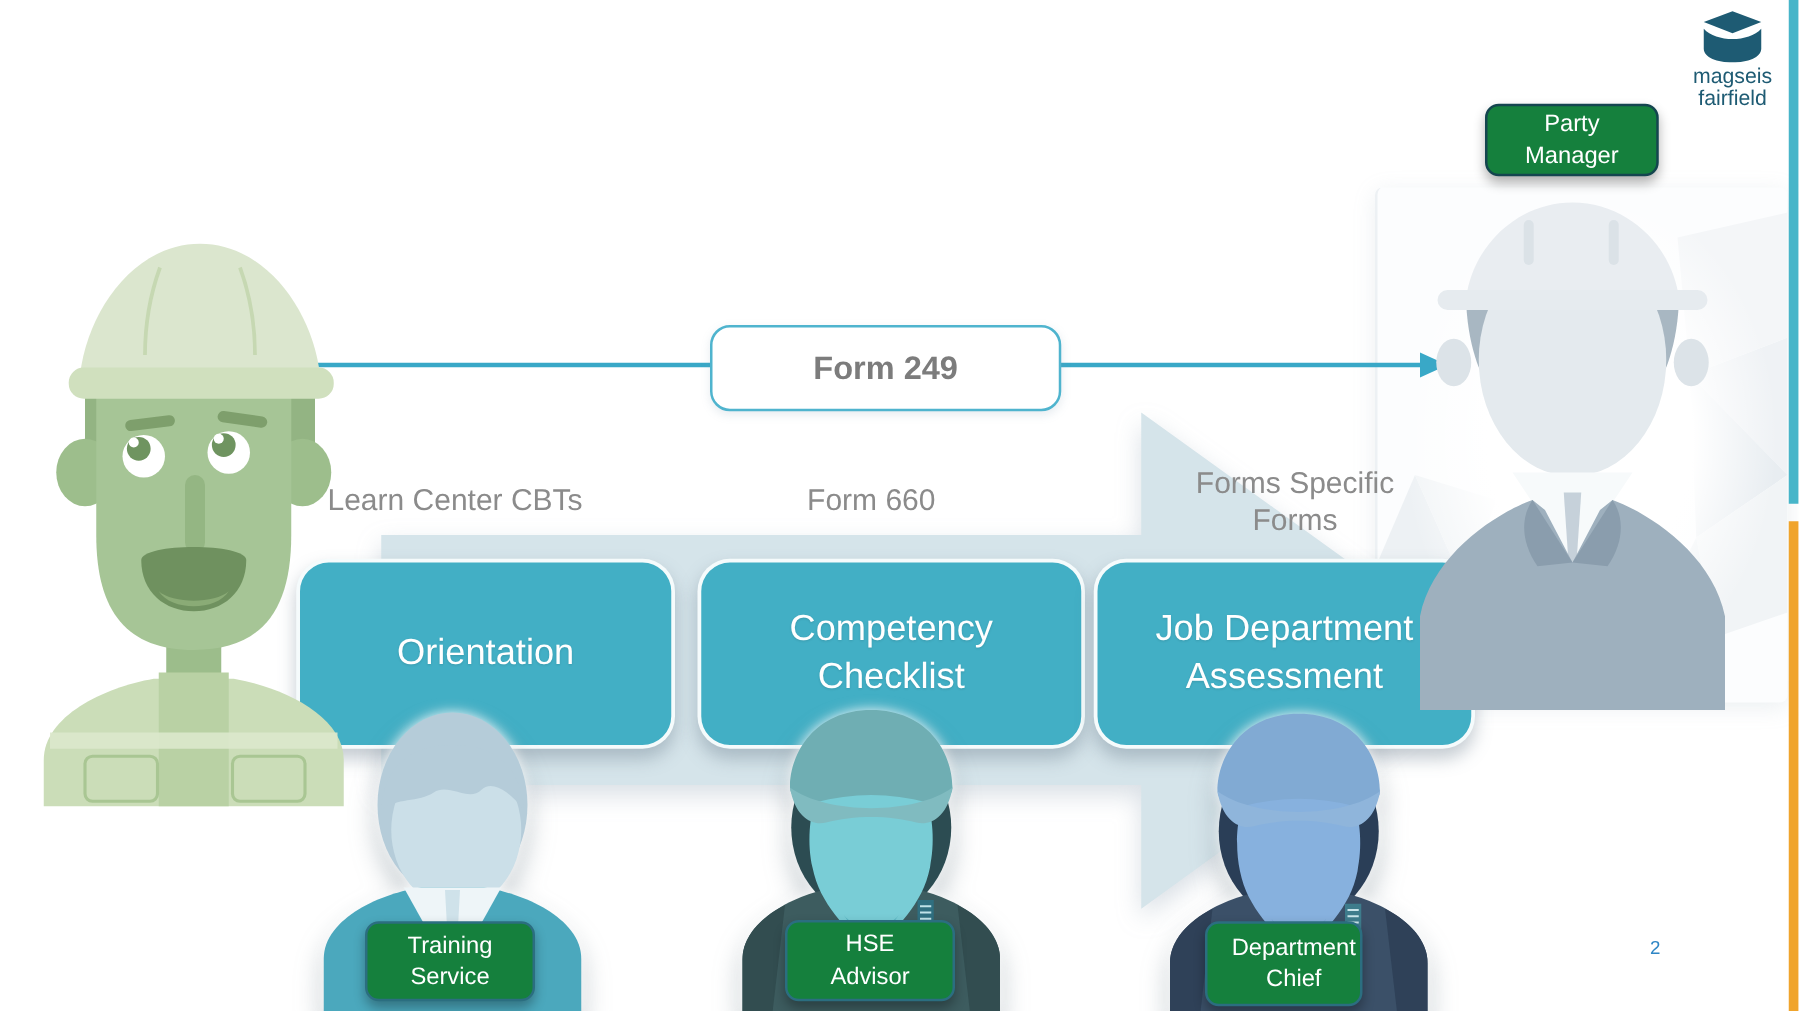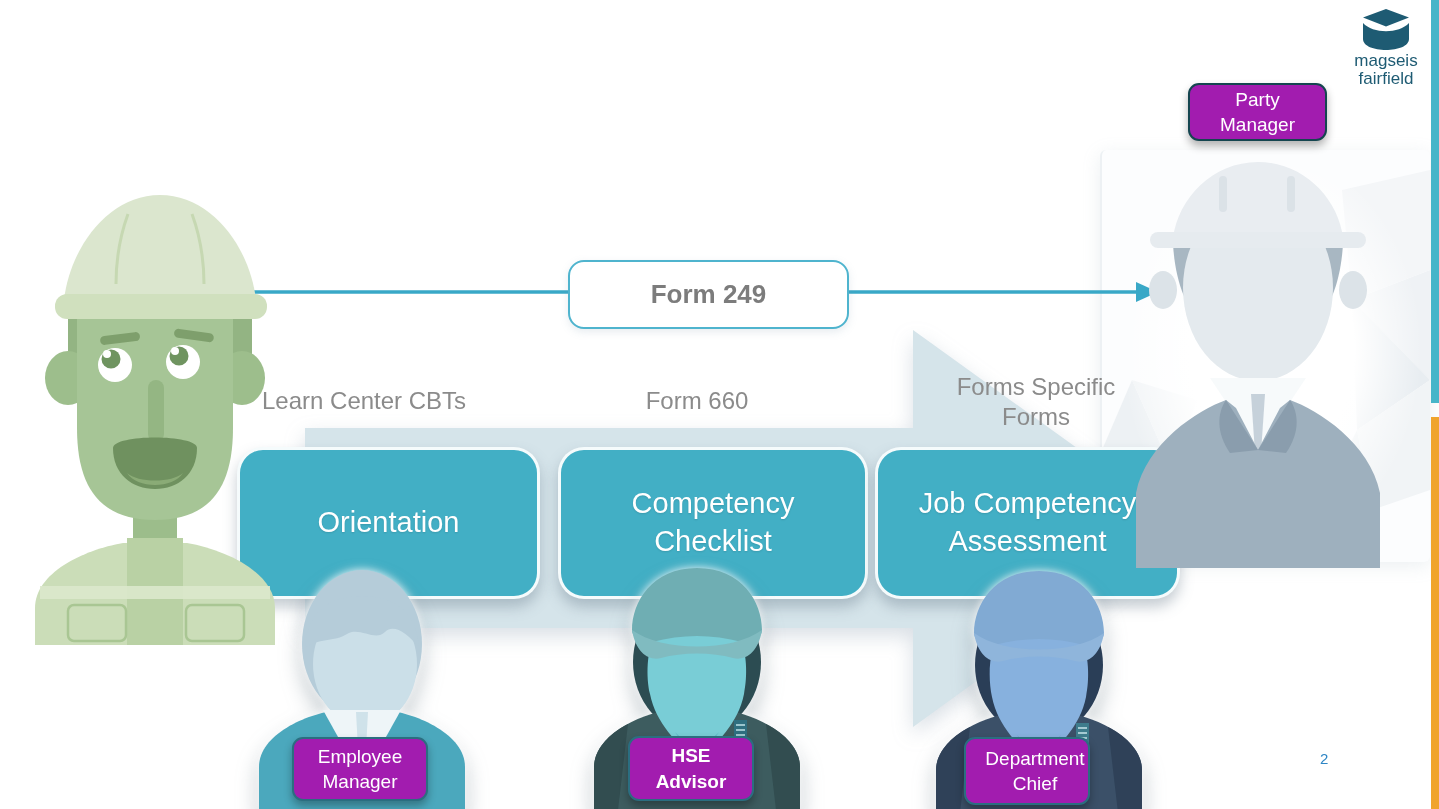--- a/index.html
+++ b/index.html
@@ -46,27 +46,27 @@
   .b3{left:875px;width:305px;}
   .b2 span{max-width:230px;}
   .b3 span{max-width:250px;}
   
   .worker{position:absolute;left:28px;top:188px;}
   .owner{position:absolute;filter:drop-shadow(0 0 5px rgba(255,255,255,.95)) drop-shadow(0 12px 10px rgba(90,110,120,.35));}
   .tm{left:247px;top:562px;}
   .hse{left:582px;top:562px;}
   .dc{left:924px;top:565px;}
   
-  .badge{position:absolute;background:#a21caf;border-radius:11px;display:flex;align-items:center;justify-content:center;
+  .badge{position:absolute;background:#15803d;border-radius:11px;display:flex;align-items:center;justify-content:center;
     box-sizing:border-box;box-shadow:0 5px 9px rgba(0,0,0,.3);}
   .badge span{color:#ffffff;font-size:19px;text-align:center;line-height:1.32;}
   .pm-badge{left:1188px;top:83px;width:139px;height:58px;border:2px solid #14454F;}
   .pm-badge span{max-width:90px;}
   .tm-b{left:292px;top:737px;width:136px;height:64px;border:2px solid #2B6E80;}
-  .hse-b{left:628px;top:736px;width:126px;height:65px;border:2px solid #2B6E80;font-weight:bold;}
+  .hse-b{left:628px;top:736px;width:136px;height:65px;border:2px solid #2B6E80;}
   .hse-b span{max-width:80px;}
   .dc-b{left:964px;top:737px;width:126px;height:68px;border:2px solid #2B6E80;padding-left:16px;}
   
   .edge-teal{position:absolute;right:0;top:0;width:8px;height:403px;background:#47B5C9;}
   .edge-orange{position:absolute;right:0;top:417px;width:8px;height:392px;background:#F0A42C;}
   
   .page-num{position:absolute;left:1320px;top:750px;font-size:15px;color:#2E86C5;}
 </style>
 </head>
 <body>
@@ -104,21 +104,21 @@
   <div class="stage-label sl2">Form 660</div>
   <div class="stage-label sl3">Forms Specific Forms</div>
 
   <div class="step-box b1">
     <span>Orientation</span>
   </div>
   <div class="step-box b2">
     <span>Competency Checklist</span>
   </div>
   <div class="step-box b3">
-    <span>Job Competency Assessment</span>
+    <span>Job Department Assessment</span>
   </div>
 
   <svg class="pm-avatar" width="280" height="420" viewBox="0 0 280 420">
     <path d="M55,96 L82,96 L80,168 C68,160 57,132 55,96 Z" fill="#A8B7C2"></path>
     <path d="M225,96 L198,96 L200,168 C212,160 223,132 225,96 Z" fill="#A8B7C2"></path>
     <ellipse cx="45" cy="142" rx="14" ry="19" fill="#DCE3E8"></ellipse>
     <ellipse cx="235" cy="142" rx="14" ry="19" fill="#DCE3E8"></ellipse>
     <ellipse cx="140" cy="140" rx="75" ry="93" fill="#E4EAEE"></ellipse>
     <path d="M140,14 C95,14 60,50 55,90 L225,90 C220,50 185,14 140,14 Z" fill="#E9EDF1"></path>
     <path d="M105,32 L105,60" stroke="#DBE2E7" stroke-width="8" stroke-linecap="round" fill="none"></path>
@@ -199,21 +199,21 @@
     <line x1="154" y1="168" x2="163" y2="168" stroke="#C9E4EA" stroke-width="1.5"></line>
     <line x1="154" y1="173" x2="163" y2="173" stroke="#C9E4EA" stroke-width="1.5"></line>
     <line x1="154" y1="178" x2="163" y2="178" stroke="#C9E4EA" stroke-width="1.5"></line>
     <path d="M115,40 C72,40 60,95 68,132 C74,162 95,180 115,202 C135,180 156,162 162,132 C170,95 158,40 115,40 Z" fill="#87B1DE"></path>
     <path d="M93,170 L115,202 L137,170 C128,182 102,182 93,170 Z" fill="#6892C8"></path>
     <path d="M115,6 C70,6 50,40 50,68 C50,76 60,82 70,80 C100,72 130,72 160,80 C170,82 180,76 180,68 C180,40 160,6 115,6 Z" fill="#81AAD3"></path>
     <path d="M50,68 C80,90 150,90 180,68 C176,92 162,99 151,96 C130,90 100,90 79,96 C68,99 54,92 50,68 Z" fill="#8FB5DB"></path>
   </svg>
 
   <div class="badge owner-badge tm-b">
-    <span>Employee Manager</span>
+    <span>Training Service</span>
   </div>
   <div class="badge owner-badge hse-b">
     <span>HSE Advisor</span>
   </div>
   <div class="badge owner-badge dc-b">
     <span>Department Chief</span>
   </div>
 
 
   <div class="logo">

